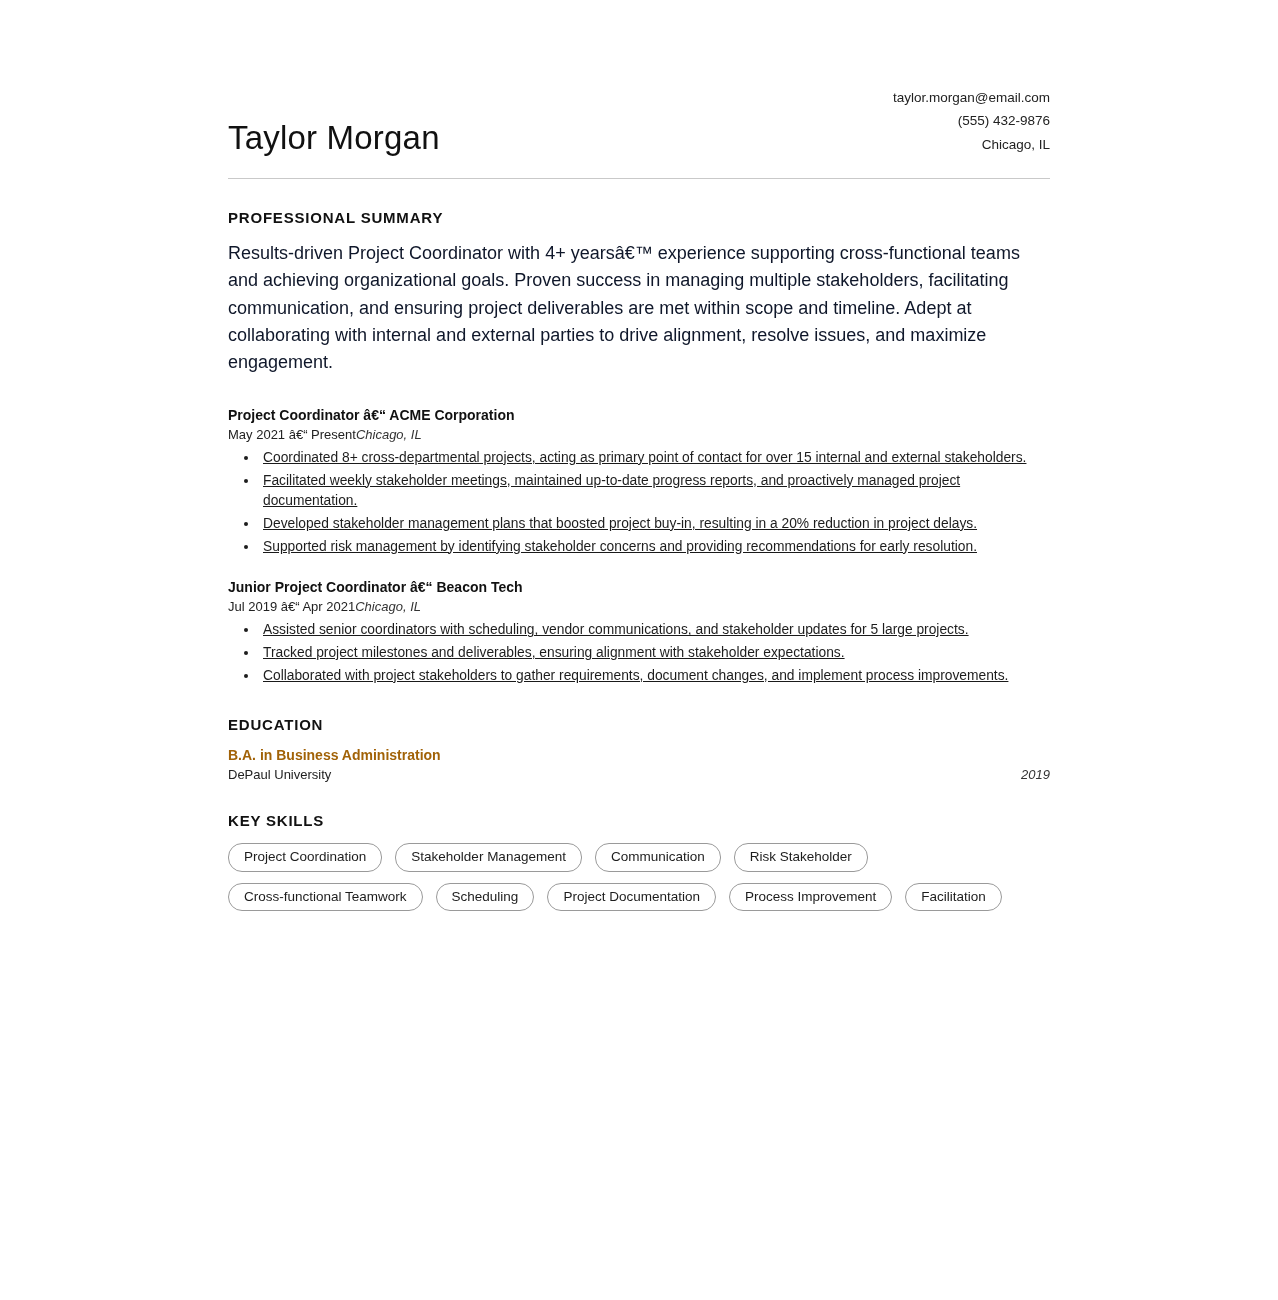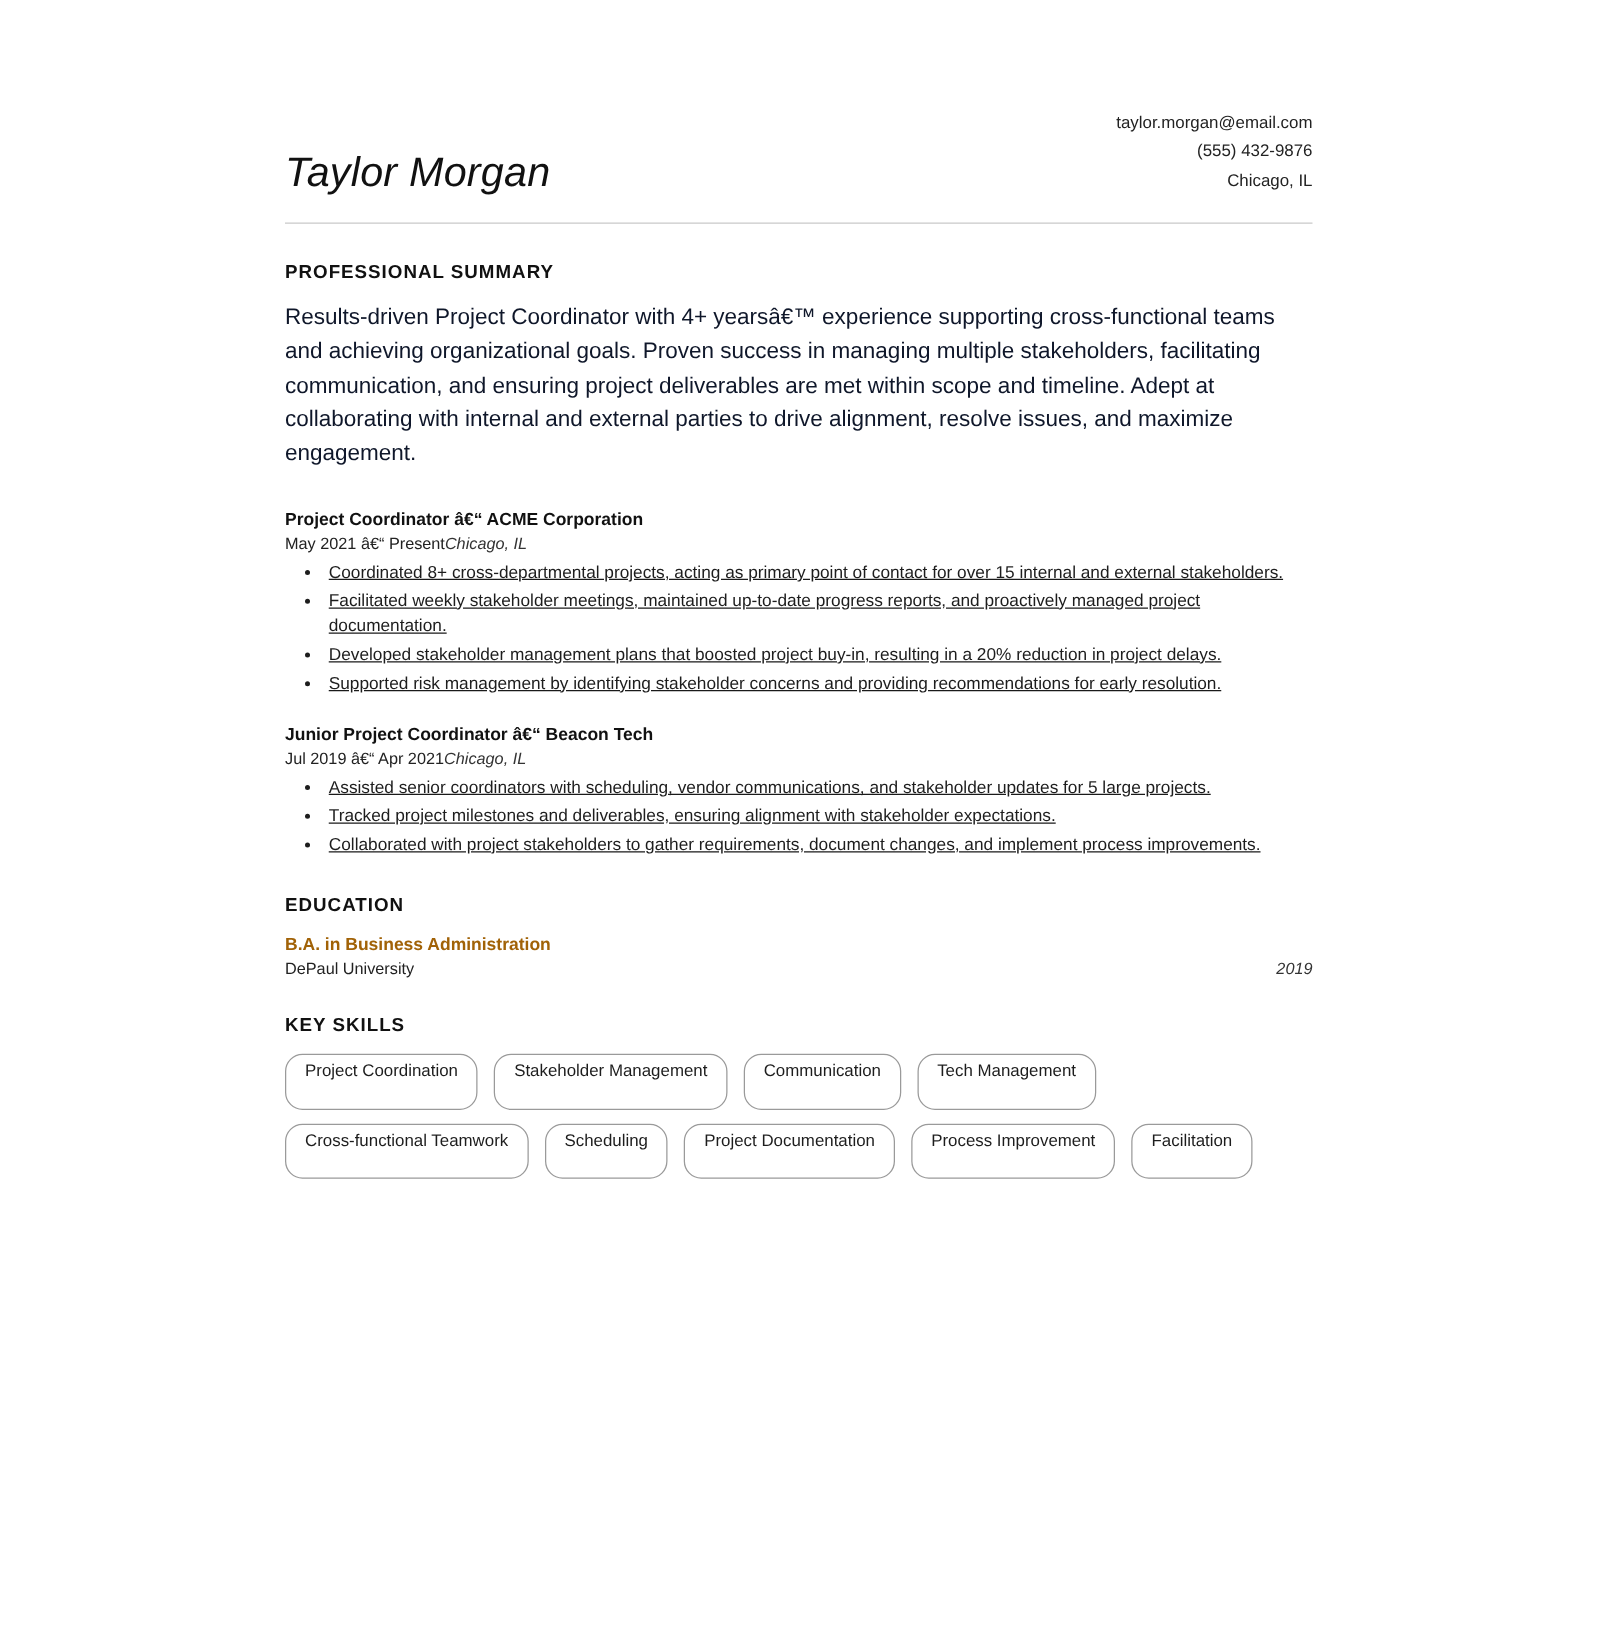--- a/index.html
+++ b/index.html
@@ -31,21 +31,20 @@
     justify-content: space-between;
     padding-bottom: 22px;
   }
   .name {
     font-size: 33px;
     font-weight: 400;
     letter-spacing: 0.2px;
     line-height: 1.1;
     margin: 0;
     color: #111;
-    font-style: italic;
   }
   .contact {
     text-align: right;
     font-size: 13.5px;
     line-height: 1.73;
     color: #222;
   }
   .contact div { white-space: nowrap; }
 
   .rule {
@@ -126,21 +125,21 @@
   
   .skills {
     display: flex;
     flex-wrap: wrap;
     gap: 11px 13px;
     max-width: 830px;
   }
   .skill-chip {
     border: 1px solid #9a9a9a;
     border-radius: 14px;
-    padding: 6px 15px 23px 15px;
+    padding: 6px 15px 7px 15px;
     font-size: 13.5px;
     line-height: 1;
     color: #1d1d1d;
     background: #fff;
     white-space: nowrap;
   }
 </style>
 </head>
 <body>
 
@@ -202,21 +201,21 @@
         </div>
       </div>
     </div>
 
     <div class="section">
       <h2 class="section-title">KEY SKILLS</h2>
       <div class="skills">
         <span class="skill-chip">Project Coordination</span>
         <span class="skill-chip">Stakeholder Management</span>
         <span class="skill-chip">Communication</span>
-        <span class="skill-chip">Tech Management</span>
+        <span class="skill-chip">Risk Stakeholder</span>
         <span class="skill-chip">Cross-functional Teamwork</span>
         <span class="skill-chip">Scheduling</span>
         <span class="skill-chip">Project Documentation</span>
         <span class="skill-chip">Process Improvement</span>
         <span class="skill-chip">Facilitation</span>
       </div>
     </div>
 
   </div>
 </div>

